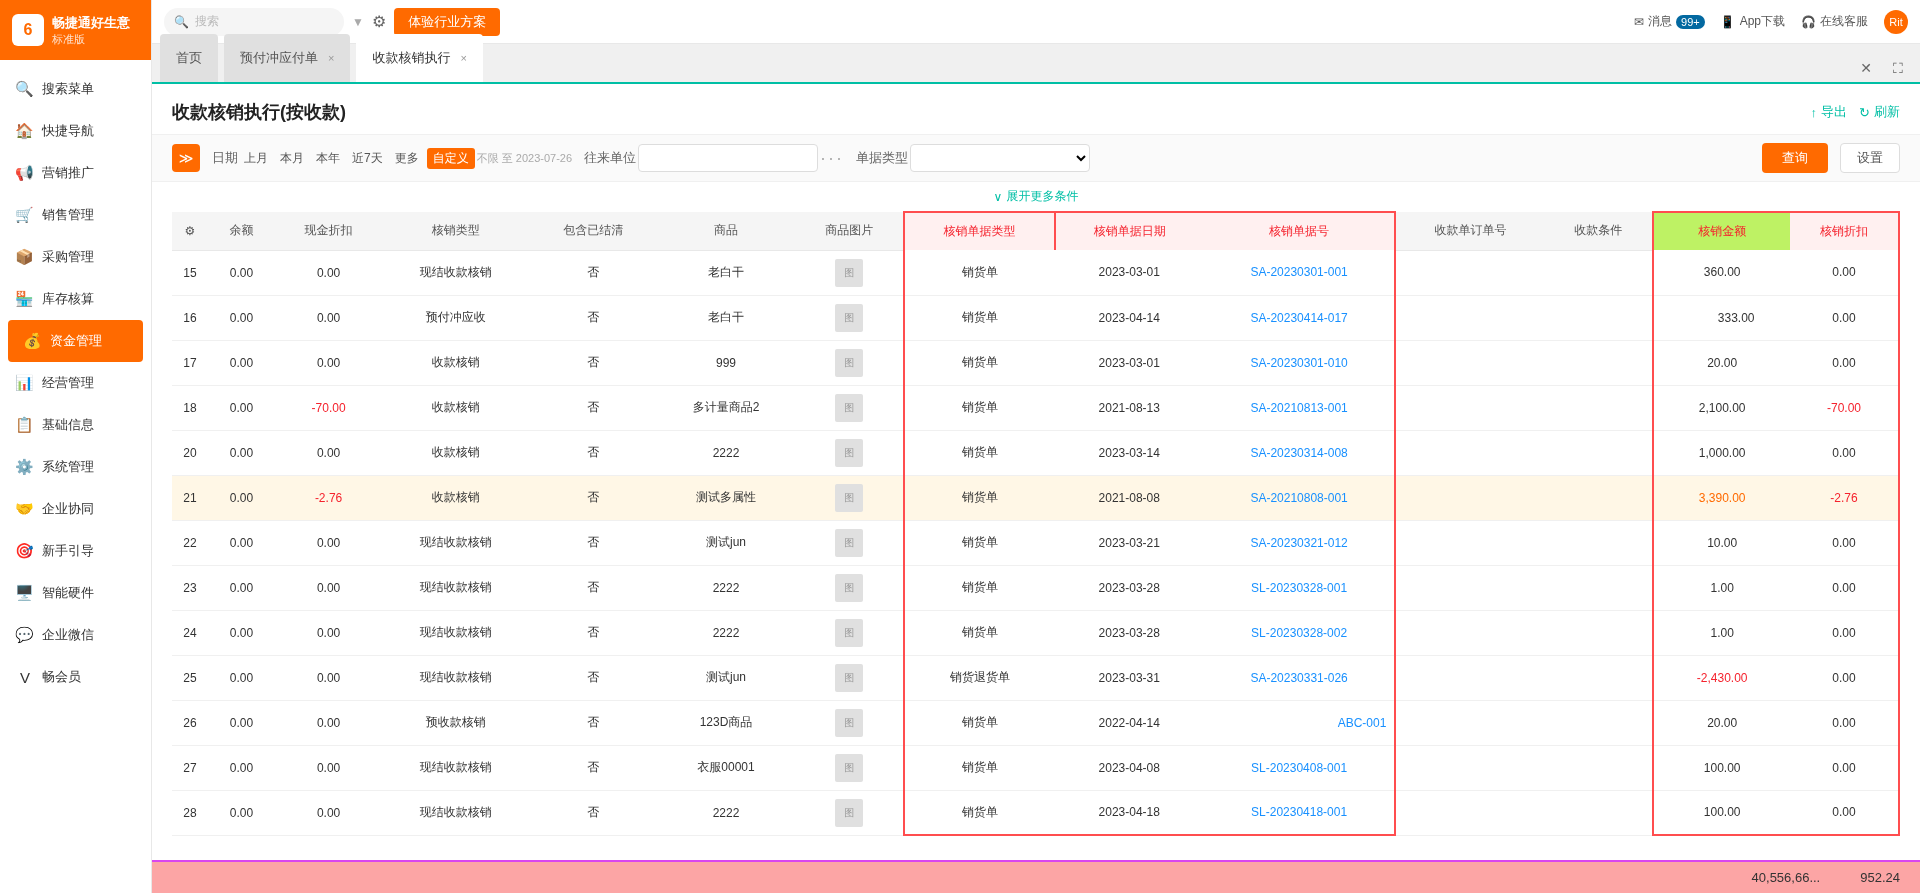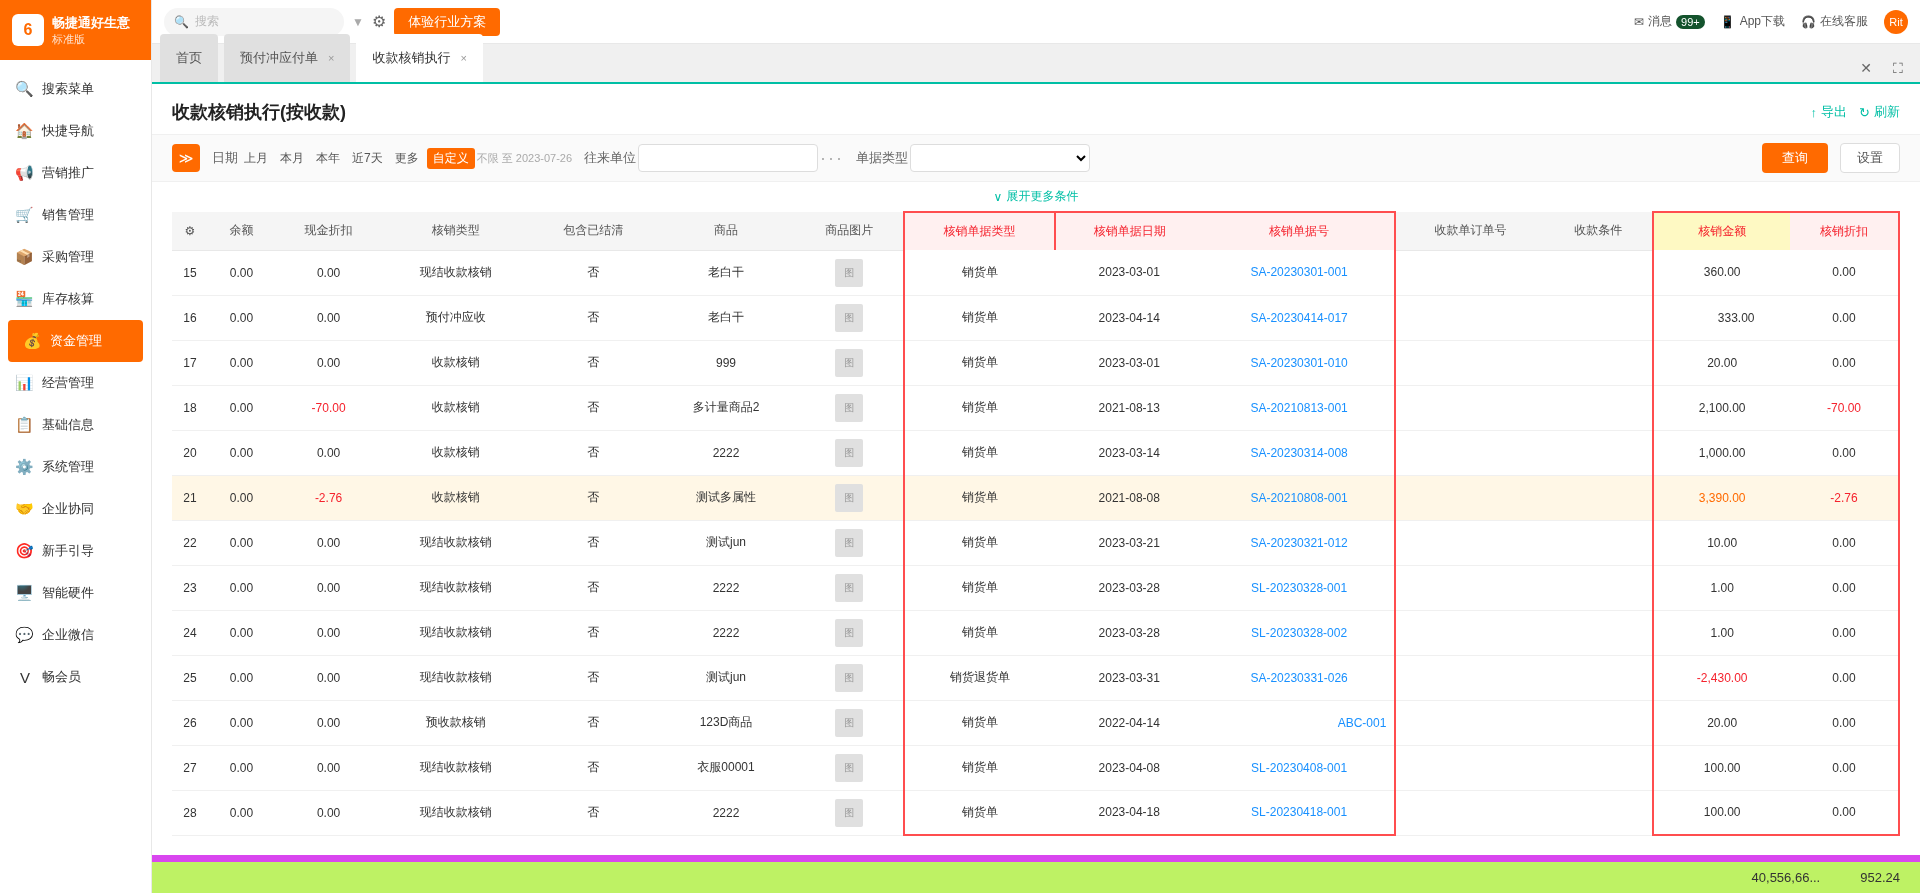--- a/index.html
+++ b/index.html
@@ -17,21 +17,21 @@
     
     .main { flex: 1; display: flex; flex-direction: column; overflow: hidden; }
 
     
     .topbar { height: 44px; background: #fff; border-bottom: 1px solid #e8e8e8; display: flex; align-items: center; padding: 0 12px; gap: 8px; }
     .topbar-search { flex: 0 0 180px; height: 28px; background: #f5f5f5; border-radius: 14px; display: flex; align-items: center; padding: 0 10px; gap: 6px; color: #999; font-size: 12px; }
     .topbar-spacer { flex: 1; }
     .topbar-right { display: flex; align-items: center; gap: 16px; }
     .topbar-btn-orange { background: #ff6a00; color: #fff; border: none; border-radius: 4px; padding: 5px 14px; font-size: 13px; cursor: pointer; }
     .topbar-icon-area { display: flex; align-items: center; gap: 4px; font-size: 12px; color: #555; cursor: pointer; }
-    .badge-red { background: #14532d; color: #fff; border-radius: 8px; padding: 1px 5px; font-size: 11px; }
+    .badge-red { background: #0369a1; color: #fff; border-radius: 8px; padding: 1px 5px; font-size: 11px; }
     .topbar-gear { font-size: 16px; color: #666; cursor: pointer; }
 
     
     .nav-tabs { height: 40px; background: #f0f0f0; display: flex; align-items: flex-end; padding: 0 0 0 0; border-bottom: 2px solid #00bfa5; }
     .nav-tab { padding: 0 16px; height: 48px; display: flex; align-items: center; gap: 6px; font-size: 13px; cursor: pointer; background: #e0e0e0; color: #555; border-radius: 4px 4px 0 0; margin-right: 2px; margin-left: 4px; }
     .nav-tab.first { margin-left: 8px; }
     .nav-tab.active { background: #fff; color: #333; font-weight: 500; }
     .nav-tab .close-x { font-size: 11px; color: #999; margin-left: 4px; }
     .nav-tabs-spacer { flex: 1; }
     .nav-tabs-actions { display: flex; align-items: center; gap: 4px; padding-right: 8px; }
@@ -66,21 +66,21 @@
     
     .table-wrapper { flex: 1; overflow: auto; padding: 0 20px; position: relative; }
     table { width: 100%; border-collapse: collapse; font-size: 12px; }
     thead tr { background: #f5f5f5; }
     th { padding: 10px 8px; text-align: center; color: #555; font-weight: 500; border-bottom: 1px solid #e8e8e8; white-space: nowrap; position: sticky; top: 0; background: #f5f5f5; z-index: 2; }
     td { padding: 8px 8px; text-align: center; border-bottom: 1px solid #f0f0f0; color: #333; white-space: nowrap; }
     tr.highlighted td { background: #fff7e6; }
     .link-text { color: #1890ff; cursor: pointer; text-decoration: none; }
 
     
-    .table-footer { padding: 8px 20px; background: #bef264; border-top: 7px solid #d946ef; display: flex; justify-content: flex-end; gap: 40px; font-size: 13px; }
+    .table-footer { padding: 8px 20px; background: #fca5a5; border-top: 2px solid #d946ef; display: flex; justify-content: flex-end; gap: 40px; font-size: 13px; }
     .footer-total { color: #333; }
 
     
     ::-webkit-scrollbar { width: 6px; height: 6px; }
     ::-webkit-scrollbar-track { background: #f1f1f1; }
     ::-webkit-scrollbar-thumb { background: #ccc; border-radius: 3px; }
 
     .expand-more-row { display: flex; justify-content: center; padding: 6px 0; }
   </style>
 </head>
@@ -272,21 +272,21 @@
             <th>现金折扣</th>
             <th>核销类型</th>
             <th>包含已结清</th>
             <th>商品</th>
             <th>商品图片</th>
             <th style="border:2px solid #ff4d4f;border-bottom:none;background:#fff0f0;color:#f5222d;">核销单据类型</th>
             <th style="border-top:2px solid #ff4d4f;border-bottom:none;background:#fff0f0;color:#f5222d;">核销单据日期</th>
             <th style="border-top:2px solid #ff4d4f;border-right:2px solid #ff4d4f;border-bottom:none;background:#fff0f0;color:#f5222d;">核销单据号</th>
             <th>收款单订单号</th>
             <th>收款条件</th>
-            <th style="border-top:2px solid #ff4d4f;border-left:2px solid #ff4d4f;border-bottom:none;background:#fef9c3;color:#f5222d;">核销金额</th>
+            <th style="border-top:2px solid #ff4d4f;border-left:2px solid #ff4d4f;border-bottom:none;background:#bef264;color:#f5222d;">核销金额</th>
             <th style="border-top:2px solid #ff4d4f;border-right:2px solid #ff4d4f;border-bottom:none;background:#fff0f0;color:#f5222d;">核销折扣</th>
           </tr>
         </thead>
         <tbody id="table-body">
         <tr>
     <td>15</td>
     <td>0.00</td>
     <td>0.00</td>
     <td>现结收款核销</td>
     <td>否</td>

